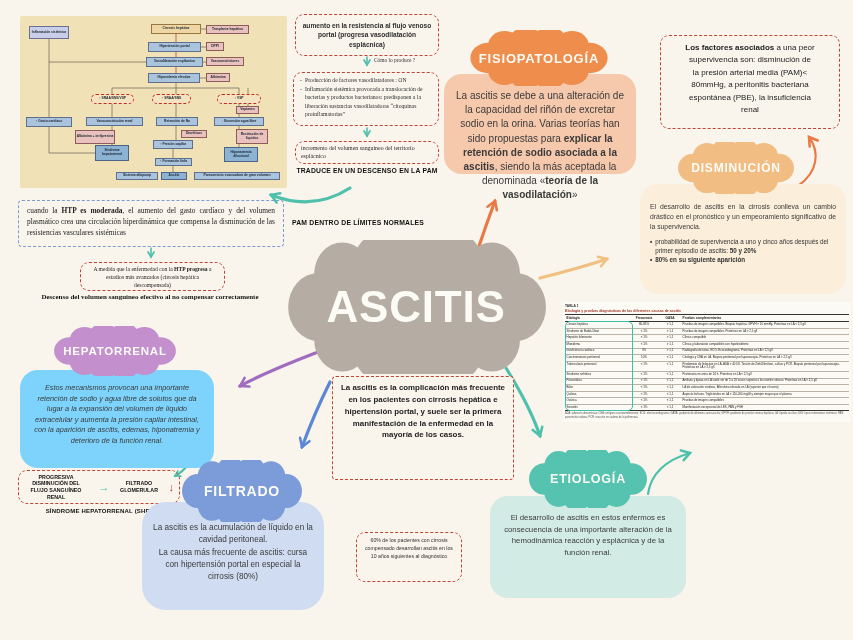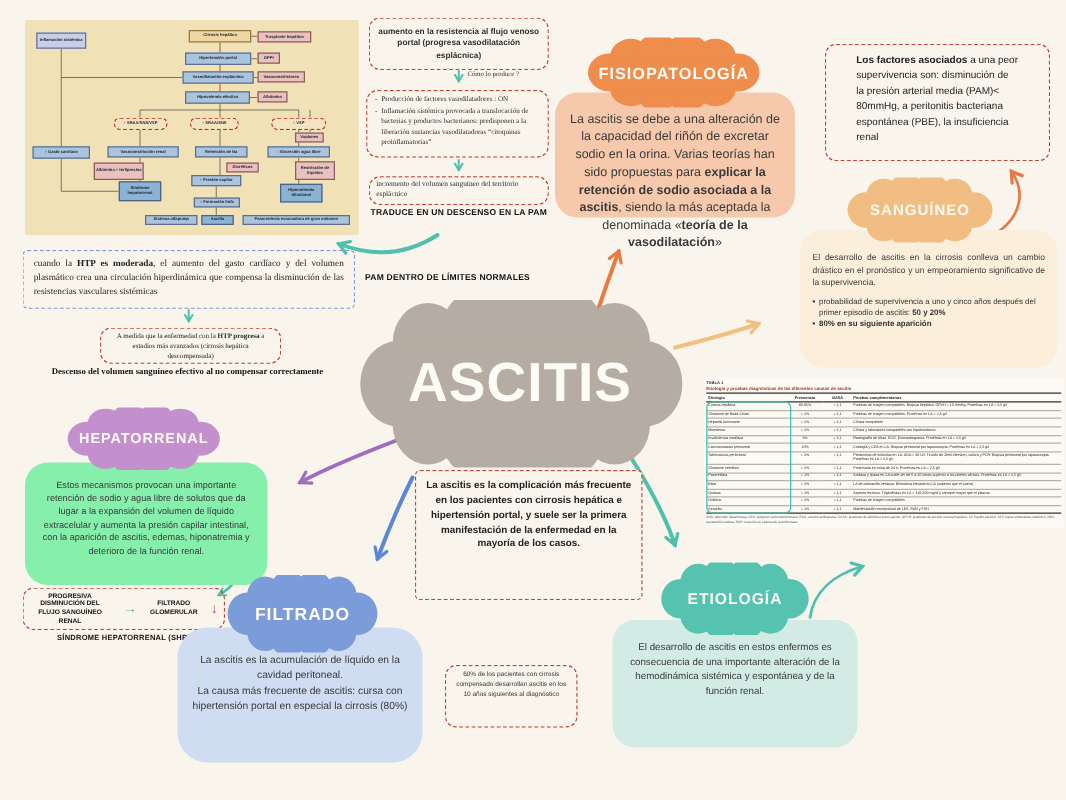--- a/index.html
+++ b/index.html
@@ -21,21 +21,21 @@
   .cf-peach circle,.cf-peach rect{fill:#f1bd83;}
   .cf-purple circle,.cf-purple rect{fill:#c38fcd;}
   .cf-blue circle,.cf-blue rect{fill:#7b9cd9;}
   .cf-teal circle,.cf-teal rect{fill:#56c3b0;}
 
   
   .card{position:absolute;border-radius:18px;text-align:center;color:#3a3a3a;}
   .card .tx{padding:0 10px;}
   .body-fisio{background:#f6c9ad;}
   .body-pron{background:#fbeeda;}
-  .body-consec{background:#86efac;}
+  .body-consec{background:#7dd3fc;font-style:italic;}
   .body-concepto{background:#cfdcf1;}
   .body-etio{background:#d2ebe4;}
 
   
   .dash-red{border:1.6px dashed #c04336;border-radius:9px;}
   .dash-blue{border:1.8px dashed #7d9bd2;border-radius:4px;}
 
   
   .flow-panel{position:absolute;left:20px;top:16px;width:267px;height:172px;background:#f1e1b6;border-radius:2px;}
   .flow-panel svg{position:absolute;left:0;top:0;width:100%;height:100%;}
@@ -73,21 +73,21 @@
   .shr-r{font-weight:bold;font-size:5.3px;line-height:1.25;text-align:center;width:38px;color:#111;}
   .arr-t{color:#3fbfa6;font-weight:bold;font-size:11px;line-height:1;}
   .arr-r{color:#c04336;font-weight:bold;font-size:11px;line-height:1;}
 
   
   .ascitis-title{font-size:44px;letter-spacing:5px;}
   .ascitis-note{position:absolute;font-size:7.9px;line-height:1.5;font-weight:bold;text-align:center;
                 padding:5px 6px;box-sizing:border-box;color:#222;background:#f9f5ec;}
 
   
-  .factores{position:absolute;font-size:8px;line-height:1.55;text-align:left;padding:6px 24px;box-sizing:border-box;color:#222;}
+  .factores{position:absolute;font-size:8px;line-height:1.55;text-align:center;padding:6px 24px;box-sizing:border-box;color:#222;}
   .pct60{position:absolute;font-size:5.2px;line-height:1.5;text-align:center;padding:4px 5px;box-sizing:border-box;color:#333;}
 
   
   .tbl{position:absolute;left:563px;top:302px;width:288px;background:#fcfaf4;padding:2px 2px 3px;box-sizing:border-box;}
   .tbl .tag{font-size:3.3px;font-weight:bold;color:#333;}
   .tbl .ttl{font-size:3.6px;font-weight:bold;color:#a33a28;margin:0.6px 0 1.6px;}
   .tgrid{display:grid;grid-template-columns:64px 30px 22px 1fr;border-top:0.9px solid #333;position:relative;}
   .tc{font-size:2.9px;line-height:1.3;padding:0.9px 1.6px;border-bottom:0.35px solid #b9b2a6;color:#222;}
   .th{font-size:3.1px;font-weight:bold;border-bottom:0.8px solid #333;padding:1.1px 1.6px;}
   .ac{text-align:center;}
@@ -240,21 +240,21 @@
           <circle cx="138" cy="22" r="28"></circle>
           <circle cx="176" cy="30" r="28"></circle>
           <circle cx="206" cy="55" r="30"></circle>
           <circle cx="176" cy="80" r="28"></circle>
           <circle cx="138" cy="88" r="28"></circle>
           <circle cx="98" cy="88" r="28"></circle>
           <circle cx="62" cy="80" r="28"></circle>
           <rect x="34" y="30" width="172" height="50"></rect>
     </g>
       </svg>
-    <div class="t" style="font-size:12px">SANGUÍNEO</div>
+    <div class="t" style="font-size:12px">DISMINUCIÓN</div>
   </div>
 
   <div class="card body-consec" style="left:20px;top:370px;width:194px;height:98px">
     <div class="tx" style="padding-top:13px;font-size:7.3px;line-height:1.45">Estos mecanismos provocan una importante retención de sodio y agua libre de solutos que da lugar a la expansión del volumen de líquido extracelular y aumenta la presión capilar intestinal, con la aparición de ascitis, edemas, hiponatremia y deterioro de la función renal.</div>
   </div>
   <div class="cloud" style="left:52px;top:326px;width:126px;height:50px">
     <svg viewBox="0 0 240 110" preserveAspectRatio="none">
         <g class="cf-purple">
       <circle cx="34" cy="55" r="30"></circle>
           <circle cx="62" cy="30" r="28"></circle>
@@ -362,42 +362,42 @@
         <div class="tc">Pruebas de imagen compatibles</div>
       <div class="tc" style="border-bottom:0.8px solid #333">Serositis</div>
         <div class="tc ac" style="border-bottom:0.8px solid #333">&lt; 1%</div>
         <div class="tc ac" style="border-bottom:0.8px solid #333">&lt; 1,1</div>
         <div class="tc" style="border-bottom:0.8px solid #333">Manifestación excepcional de LES, PAN y FSH</div>
     </div>
     <div class="fnote">ADA: adenosín desaminasa; CEA: antígeno carcinoembrionario; ECG: electrocardiograma; GASA: gradiente de albúmina suero-ascitis; GPVH: gradiente de presión venosa hepática; LA: líquido ascítico; LES: lupus eritematoso sistémico; PAN: panarteritis nudosa; PCR: reacción en cadena de la polimerasa</div>
   </div>
 
   <div class="card body-etio" style="left:490px;top:496px;width:196px;height:102px">
-    <div class="tx" style="padding-top:16px;font-size:7.8px;line-height:1.5">El desarrollo de ascitis en estos enfermos es consecuencia de una importante alteración de la hemodinámica sistémica y espontánea y de la función renal.</div>
+    <div class="tx" style="padding-top:16px;font-size:7.8px;line-height:1.5">El desarrollo de ascitis en estos enfermos es consecuencia de una importante alteración de la hemodinámica reacción y esplácnica y de la función renal.</div>
   </div>
   <div class="cloud" style="left:527px;top:450px;width:122px;height:58px">
     <svg viewBox="0 0 240 110" preserveAspectRatio="none">
         <g class="cf-teal">
       <circle cx="34" cy="55" r="30"></circle>
           <circle cx="62" cy="30" r="28"></circle>
           <circle cx="98" cy="22" r="28"></circle>
           <circle cx="138" cy="22" r="28"></circle>
           <circle cx="176" cy="30" r="28"></circle>
           <circle cx="206" cy="55" r="30"></circle>
           <circle cx="176" cy="80" r="28"></circle>
           <circle cx="138" cy="88" r="28"></circle>
           <circle cx="98" cy="88" r="28"></circle>
           <circle cx="62" cy="80" r="28"></circle>
           <rect x="34" y="30" width="172" height="50"></rect>
     </g>
       </svg>
     <div class="t" style="font-size:12.5px">ETIOLOGÍA</div>
   </div>
 
-  <div class="card body-concepto" style="left:142px;top:502px;width:196px;height:108px;border-radius:24px">
+  <div class="card body-concepto" style="left:142px;top:502px;width:182px;height:108px;border-radius:24px">
     <div class="tx" style="padding-top:20px;font-size:8.2px;line-height:1.5">
       <div>La ascitis es la acumulación de líquido en la cavidad peritoneal.</div>
       <div>La causa más frecuente de ascitis: cursa con hipertensión portal en especial la cirrosis (80%)</div>
     </div>
   </div>
   <div class="cloud" style="left:180px;top:460px;width:124px;height:62px">
     <svg viewBox="0 0 240 110" preserveAspectRatio="none">
         <g class="cf-blue">
       <circle cx="34" cy="55" r="30"></circle>
           <circle cx="62" cy="30" r="28"></circle>

